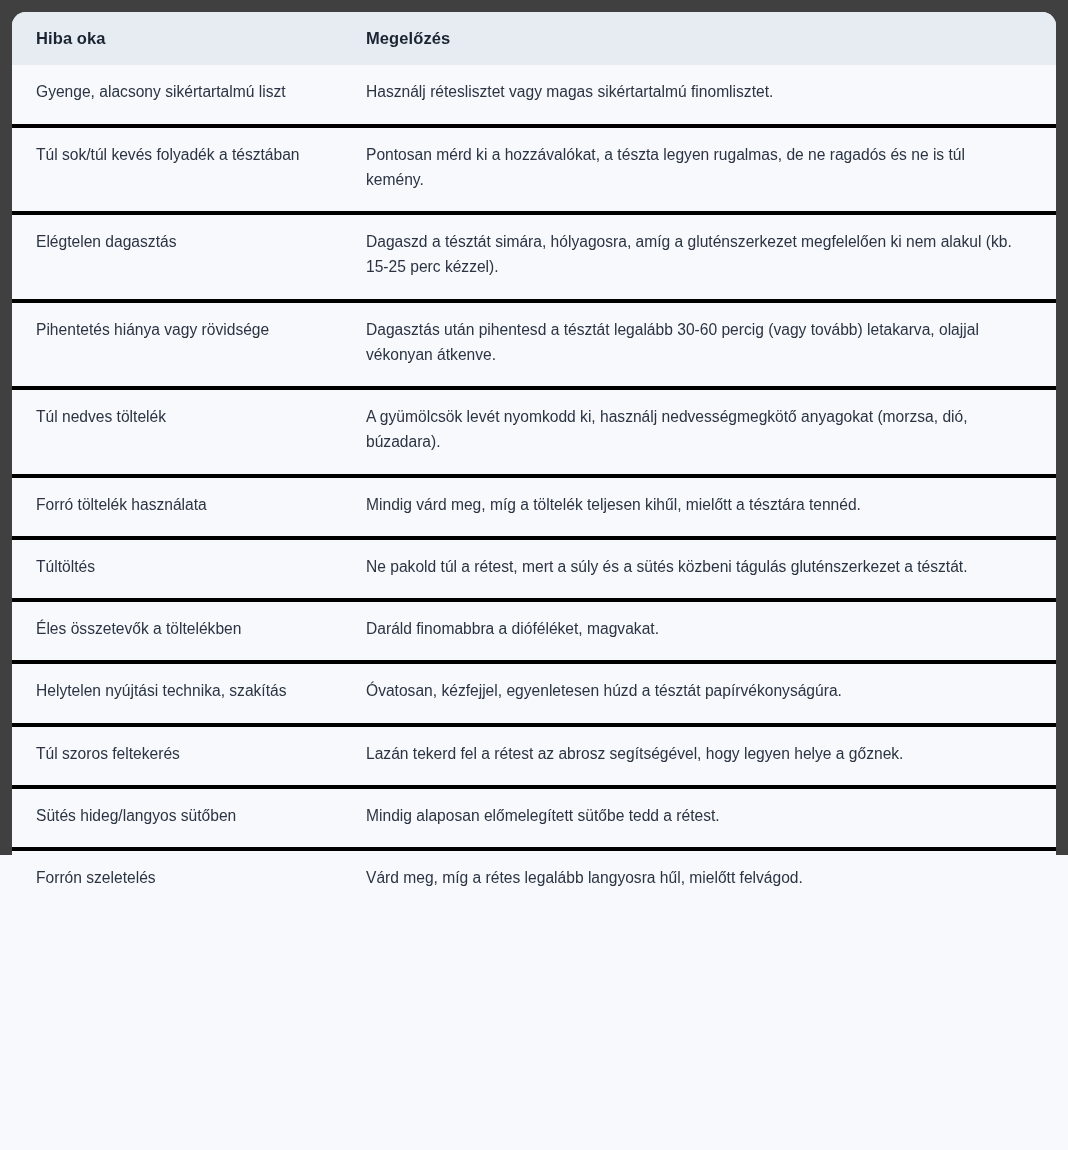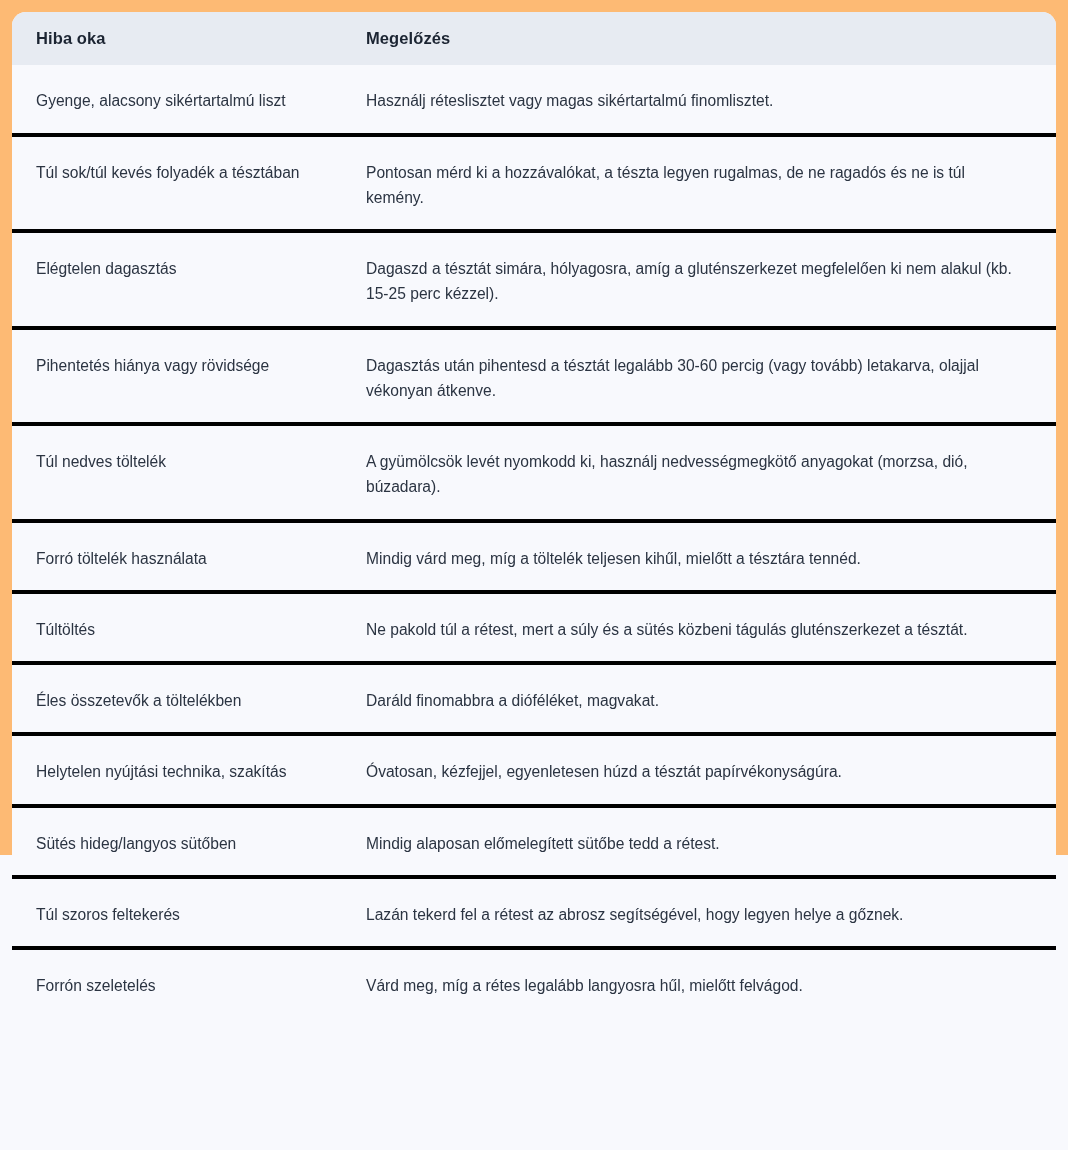--- a/index.html
+++ b/index.html
@@ -12,21 +12,21 @@
     background: #f8f9fd;
     font-family: "Liberation Sans", sans-serif;
     -webkit-font-smoothing: antialiased;
   }
 
   .page {
     width: 1068px;
     height: 855px;
     box-sizing: border-box;
     padding: 12px 12px 0 12px;
-    background: #fdba74;
+    background: #404040;
   }
 
   .table-wrap {
     width: 1044px;
     border-radius: 14px;
     overflow: hidden;
     background: #f8f9fd;
   }
 
   table.mistake-table {
@@ -61,21 +61,21 @@
   }
   tbody tr.data-row:first-child {
     border-top: none;
   }
 
   tbody td {
     vertical-align: top;
     font-size: 15.6px;
     color: #2b3442;
     line-height: 1.62;
-    padding: 23px 22px 19px 24px;
+    padding: 14px 22px 19px 24px;
   }
 
   tbody td.cell-cause {
     color: #2b3442;
     padding-right: 28px;
   }
 
   tbody td.cell-prevent {
     color: #2b3442;
     padding-right: 40px;
@@ -128,26 +128,26 @@
           </tr>
           <tr class="data-row">
             <td class="cell-cause">Éles összetevők a töltelékben</td>
             <td class="cell-prevent">Daráld finomabbra a dióféléket, magvakat.</td>
           </tr>
           <tr class="data-row">
             <td class="cell-cause">Helytelen nyújtási technika, szakítás</td>
             <td class="cell-prevent">Óvatosan, kézfejjel, egyenletesen húzd a tésztát papírvékonyságúra.</td>
           </tr>
           <tr class="data-row">
+            <td class="cell-cause">Túl szoros feltekerés</td>
+            <td class="cell-prevent">Lazán tekerd fel a rétest az abrosz segítségével, hogy legyen helye a gőznek.</td>
+          </tr>
+          <tr class="data-row">
             <td class="cell-cause">Sütés hideg/langyos sütőben</td>
             <td class="cell-prevent">Mindig alaposan előmelegített sütőbe tedd a rétest.</td>
-          </tr>
-          <tr class="data-row">
-            <td class="cell-cause">Túl szoros feltekerés</td>
-            <td class="cell-prevent">Lazán tekerd fel a rétest az abrosz segítségével, hogy legyen helye a gőznek.</td>
           </tr>
           <tr class="data-row">
             <td class="cell-cause">Forrón szeletelés</td>
             <td class="cell-prevent">Várd meg, míg a rétes legalább langyosra hűl, mielőtt felvágod.</td>
           </tr>
         </tbody>
     </table>
   </div>
 </div>
 

